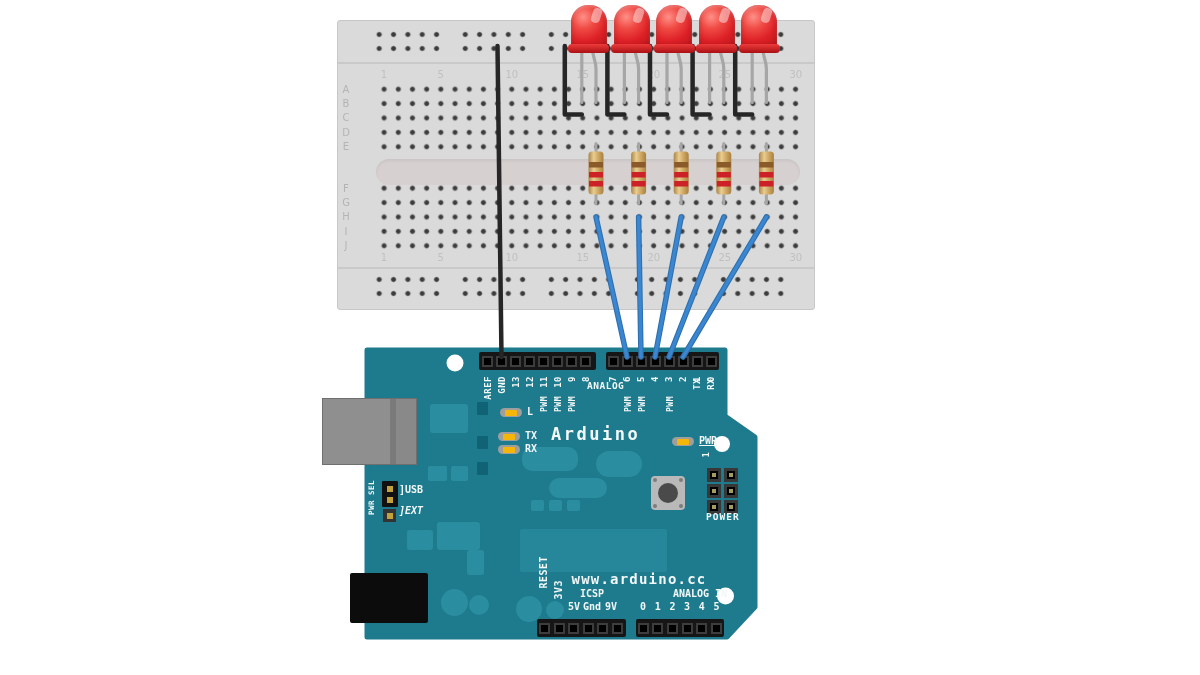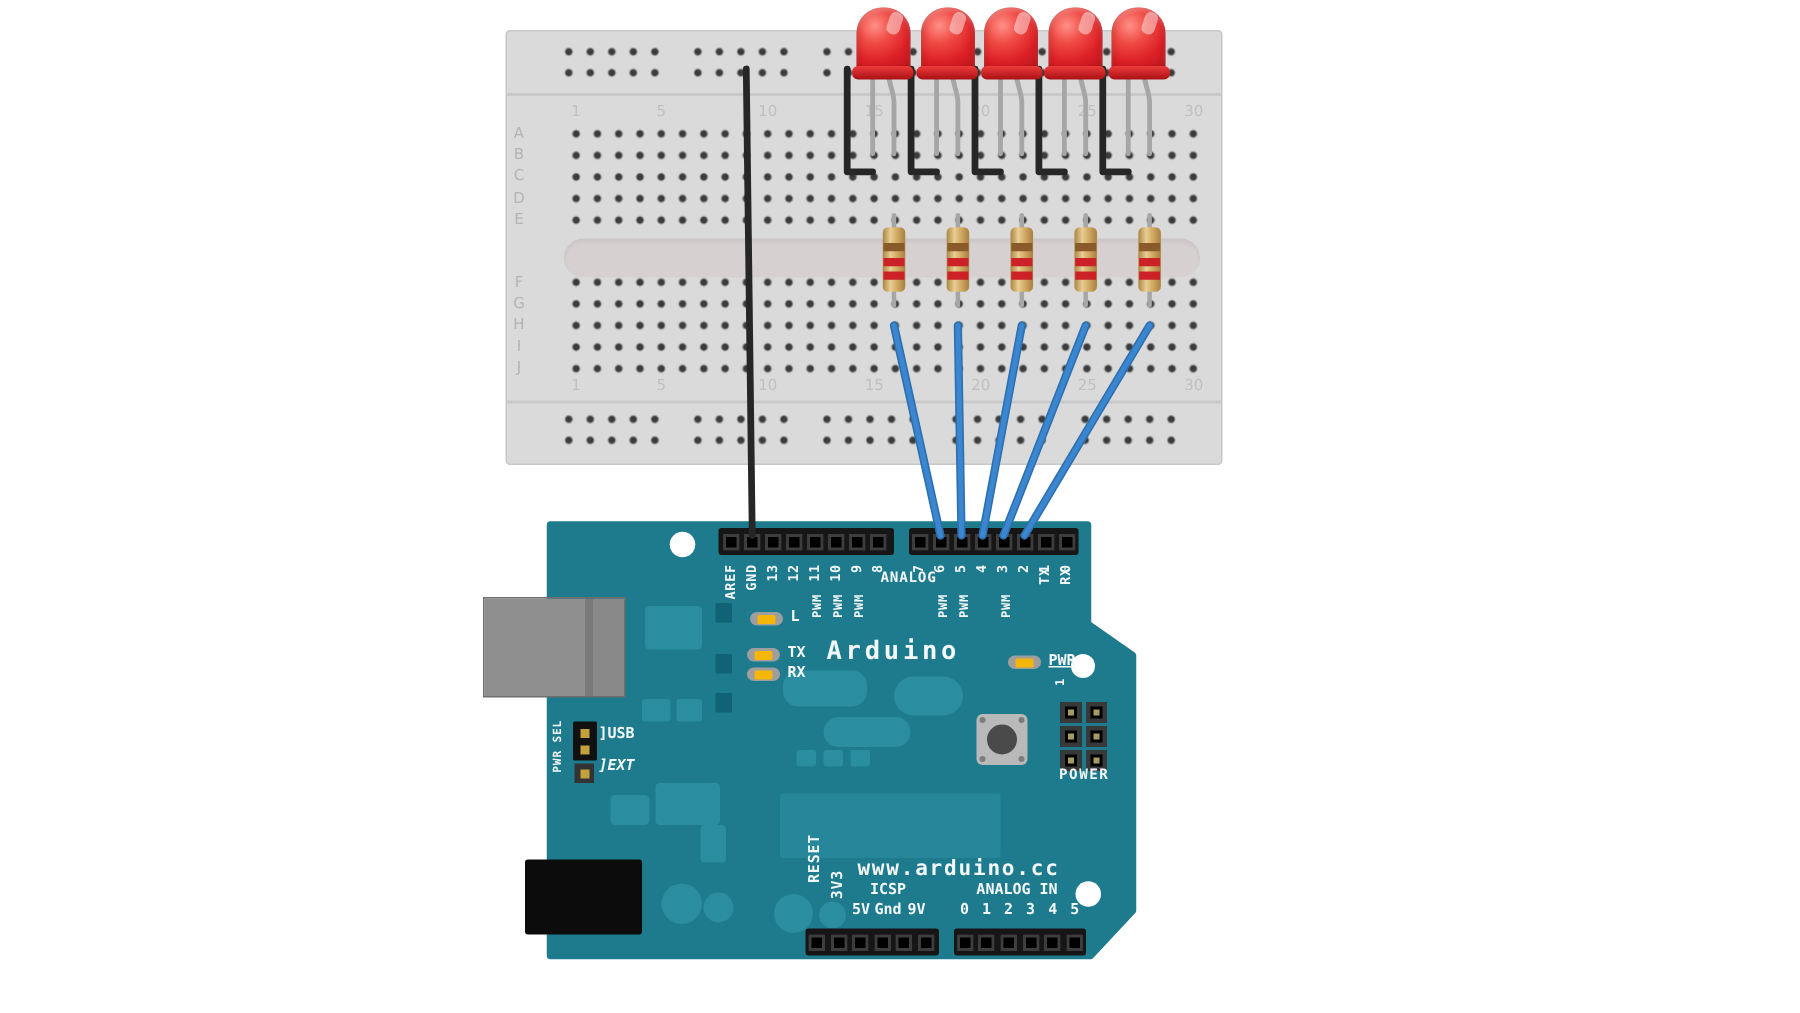--- a/index.html
+++ b/index.html
@@ -178,21 +178,21 @@
         <div class="icsp-pin" style="left: 707px; top: 484px;"></div>
         <div class="icsp-pin" style="left: 724px; top: 484px;"></div>
         <div class="icsp-pin" style="left: 707px; top: 500px;"></div>
         <div class="icsp-pin" style="left: 724px; top: 500px;"></div>
       </div>
 
     <span class="lab hlabel" style="left:587px;top:381px;font-size:9.5px;letter-spacing:.5px;">ANALOG</span>
     <span class="lab" style="left:551px;top:424px;font-size:17px;letter-spacing:2.5px;">Arduino</span>
     <span class="lab hlabel center" style="left:627px;top:574px;font-size:14px;letter-spacing:1.2px;margin-left:12px;">www.arduino.cc</span>
     <span class="lab hlabel center" style="left:592px;top:589px;">ICSP</span>
-    <span class="lab hlabel center" style="left:678px;top:589px;">ANALOG IN</span>
+    <span class="lab hlabel center" style="left:700px;top:589px;">ANALOG IN</span>
     <span class="lab vlabel" style="left:538px;top:556px;font-size:10px;">RESET</span>
     <span class="lab vlabel" style="left:553px;top:580px;font-size:10px;">3V3</span>
 
     <div class="reset-btn">
       <div class="rc"></div>
       <div class="dot" style="left:2px;top:2px;"></div>
         <div class="dot" style="right:2px;top:2px;"></div>
       <div class="dot" style="left:2px;bottom:2px;"></div>
         <div class="dot" style="right:2px;bottom:2px;"></div>
     </div>

